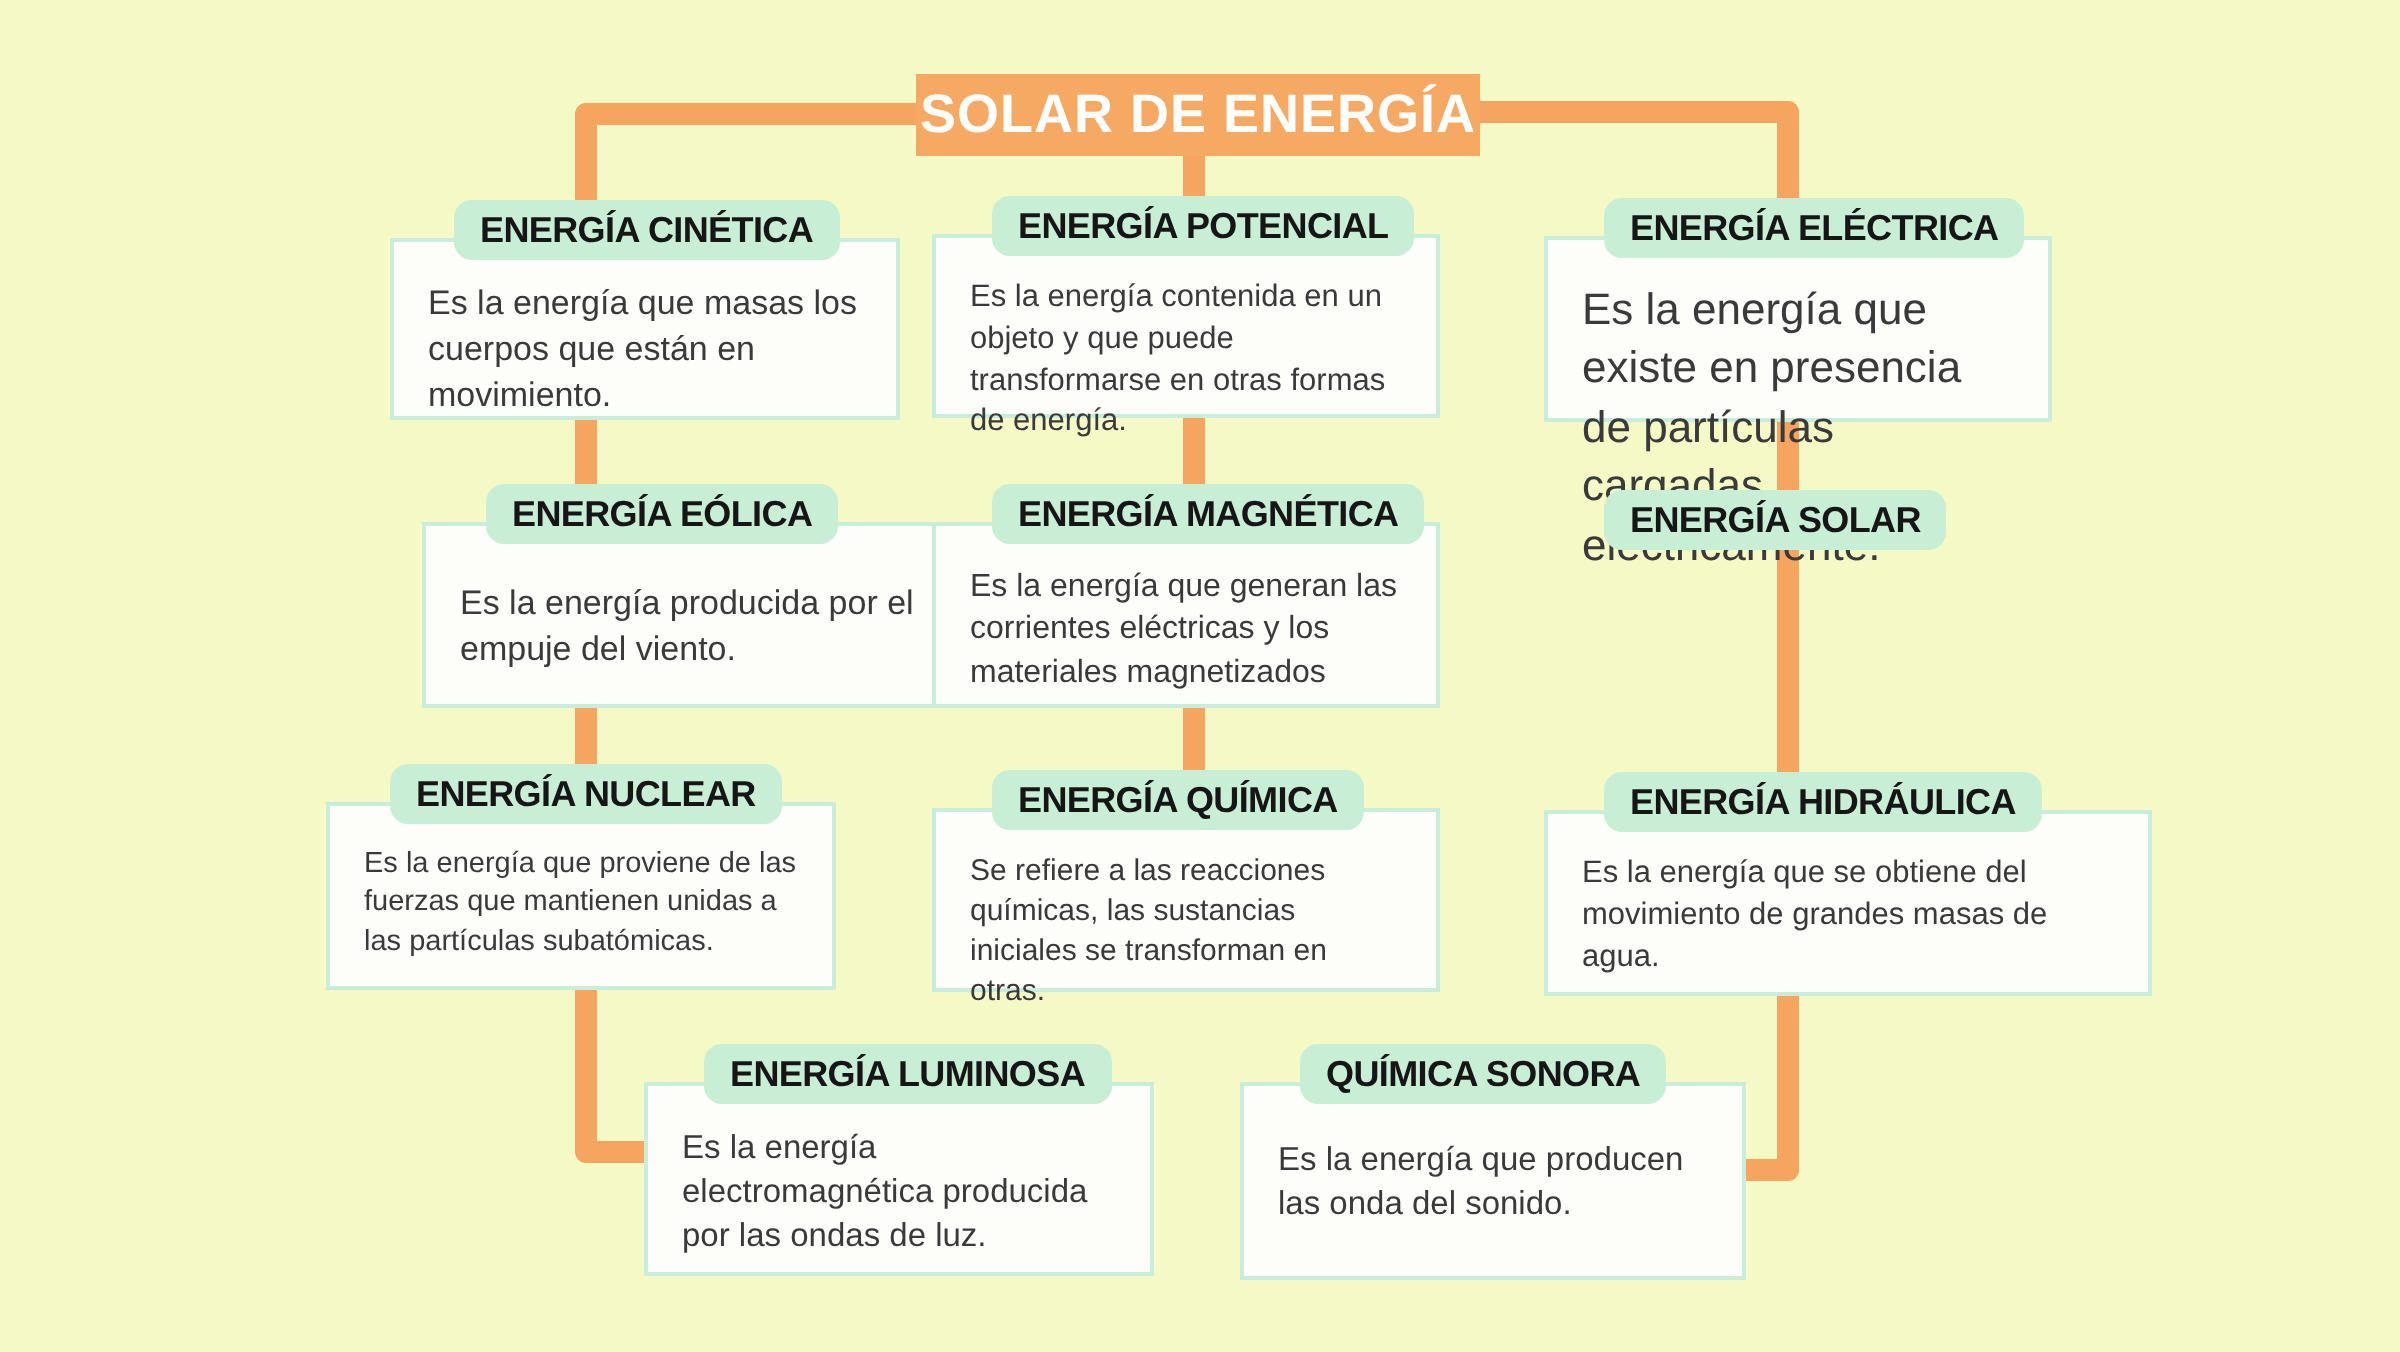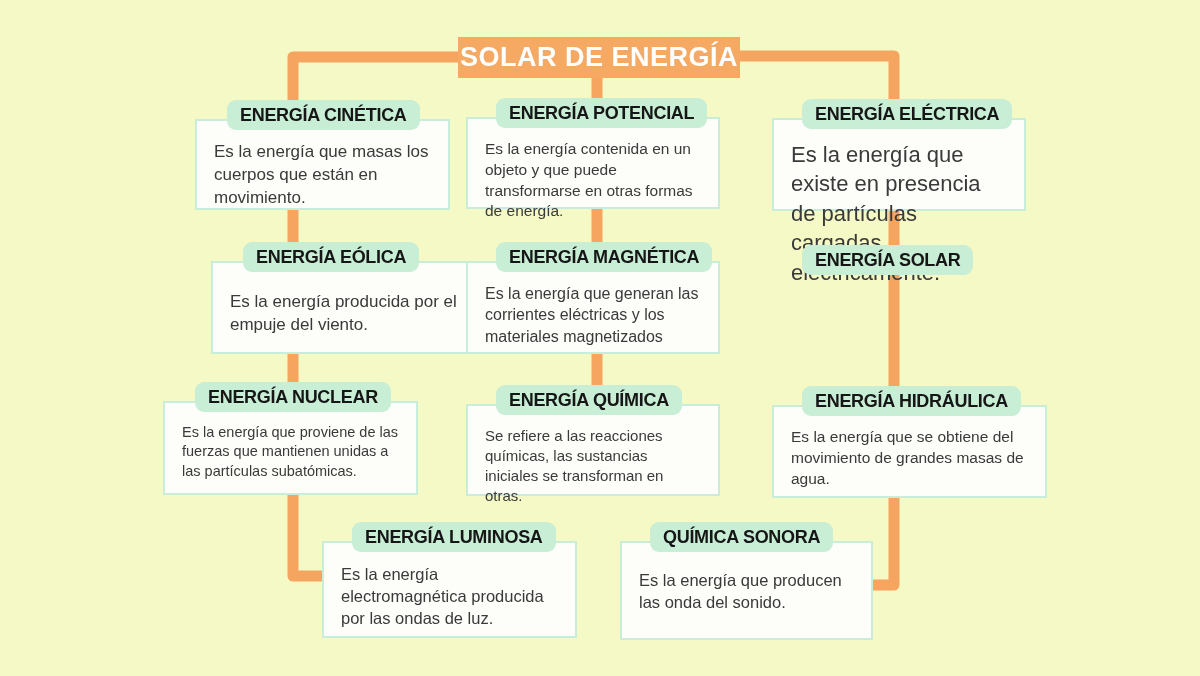--- a/index.html
+++ b/index.html
@@ -73,21 +73,21 @@
     <div class="card" style="height:92px;font-size:15px;">Se refiere a las reacciones químicas, las sustancias iniciales se transforman en otras.</div>
   </div>
 
   <div class="node" style="left:772px;top:99px;width:254px;">
     <div class="tag">ENERGÍA ELÉCTRICA</div>
     <div class="card" style="height:93px;font-size:22px;">Es la energía que existe en presencia de partículas cargadas eléctricamente.</div>
   </div>
   <div class="node" style="left:772px;top:245px;width:254px;">
     <div class="tag">ENERGÍA SOLAR</div>
   </div>
-  <div class="node" style="left:772px;top:386px;width:275px;">
+  <div class="node" style="left:772px;top:386px;width:304px;">
     <div class="tag">ENERGÍA HIDRÁULICA</div>
     <div class="card" style="height:93px;font-size:15.5px;">Es la energía que se obtiene del movimiento de grandes masas de agua.</div>
   </div>
 
   <div class="node" style="left:322px;top:522px;width:255px;">
     <div class="tag">ENERGÍA LUMINOSA</div>
     <div class="card" style="height:97px;font-size:16.5px;">Es la energía electromagnética producida por las ondas de luz.</div>
   </div>
   <div class="node" style="left:620px;top:522px;width:253px;">
     <div class="tag">QUÍMICA SONORA</div>

